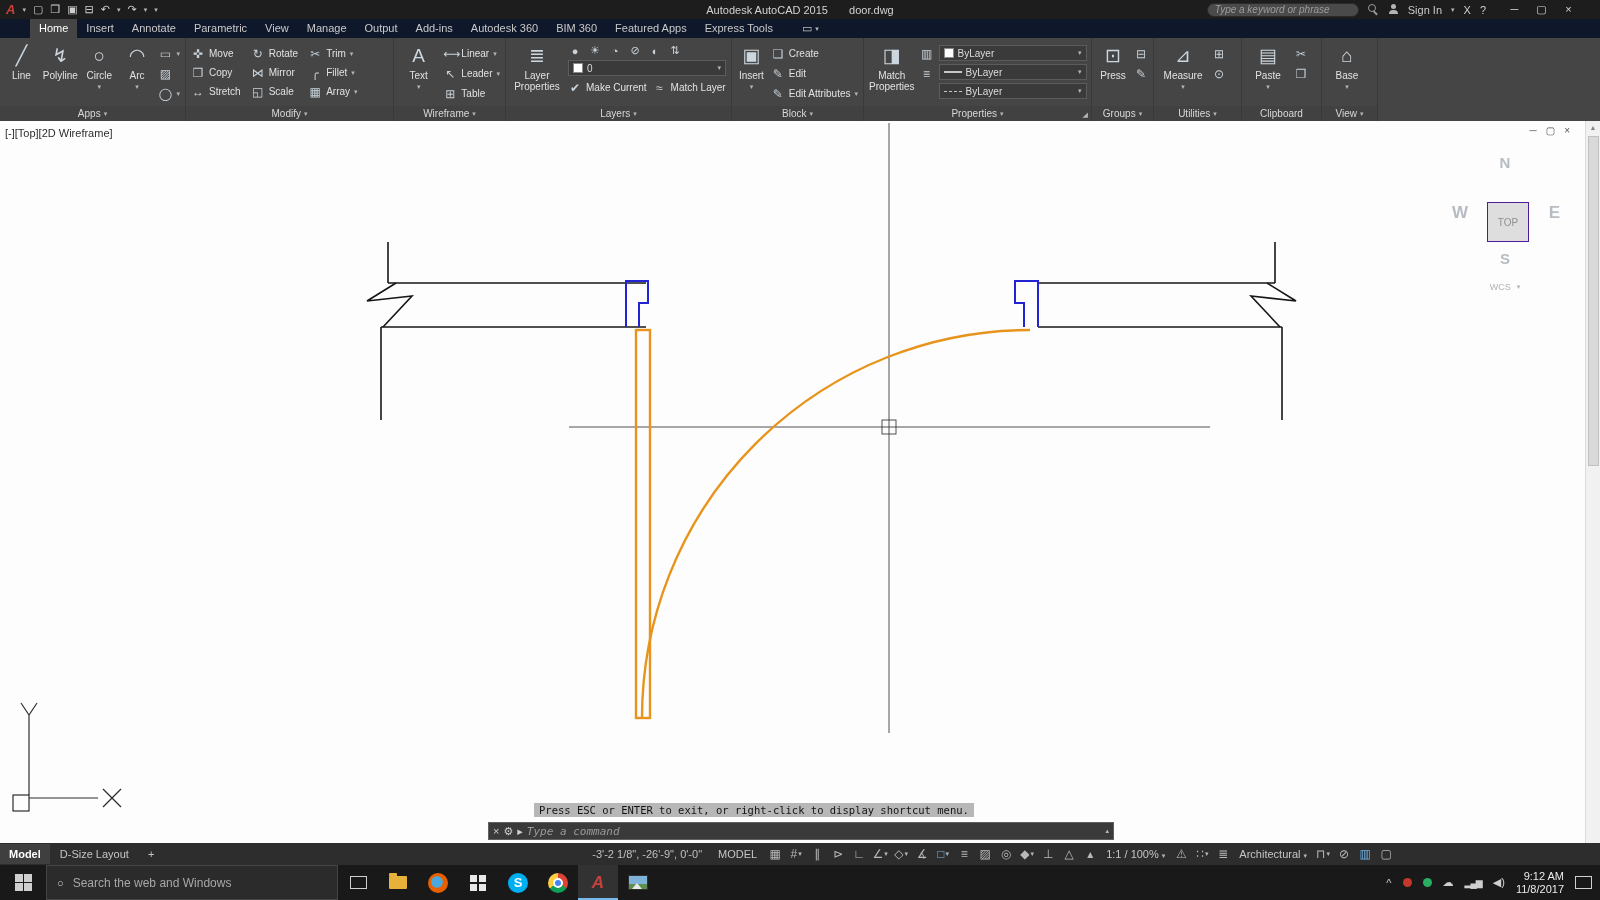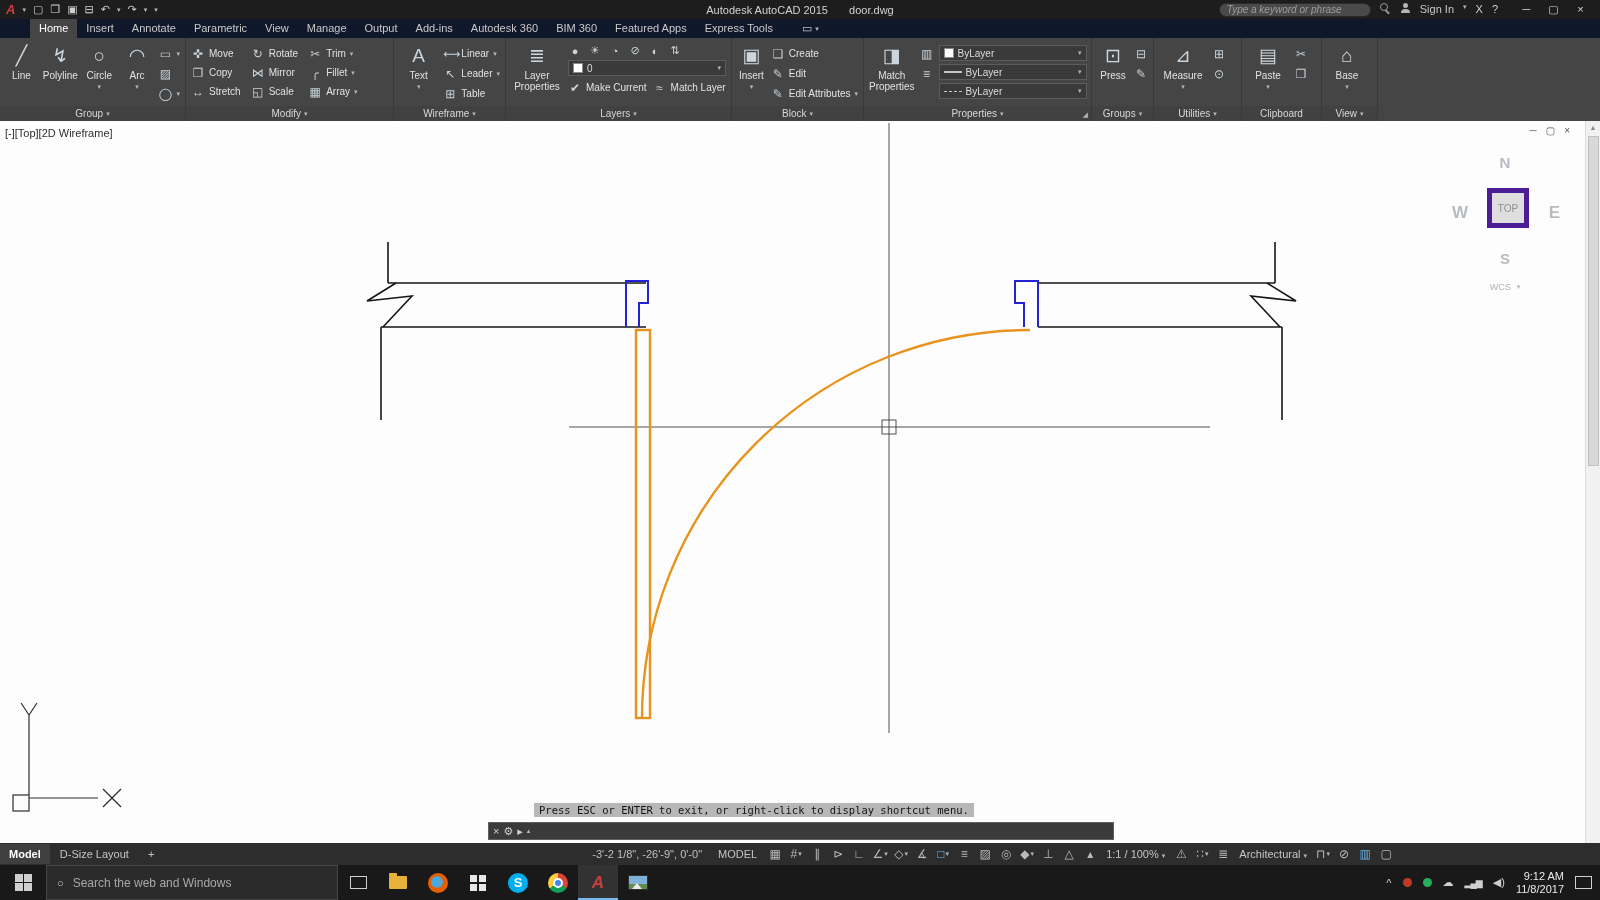--- a/index.html
+++ b/index.html
@@ -7,21 +7,21 @@
   body{font-family:"Liberation Sans",sans-serif;background:#fdfdfd;position:relative;font-size:11px}
 
   
   .titlebar{height:19px;background:#1d1d1d;display:flex;align-items:center;color:#c8c8c8;position:relative;z-index:30}
   .qa{display:flex;align-items:center;gap:7px;padding-left:6px}
   .logoA{color:var(--autocad-red,#c22d2a);font-weight:bold;font-size:13px;font-style:italic}
   .qicon{font-size:11px;color:#cfcfcf;cursor:default}
   .mini{font-size:7px;color:#b5b5b5}
   .title-center{position:absolute;left:0;right:0;text-align:center;color:#d2d2d2;font-size:11px;pointer-events:none}
   .title-center span{margin:6px 9px}
-  .tb-right{margin-left:auto;display:flex;align-items:flex-start;gap:9px;padding-right:6px}
+  .tb-right{margin-left:auto;display:flex;align-items:center;gap:9px;padding-right:18px}
   .tb-search{width:152px;height:14px;background:#4a4a4a;border:1px solid #2a2a2a;border-radius:8px;color:#a5a5a5;font-size:10px;padding:0 7px;font-style:italic;outline:none}
   .tb-search::placeholder{color:#9d9d9d;font-style:italic}
   .mag{width:11px;height:11px;position:relative;display:inline-block}
   .mag::before{content:"";position:absolute;width:6px;height:6px;border:1.5px solid #9a9a9a;border-radius:50%;left:0;top:0}
   .mag::after{content:"";position:absolute;width:5px;height:1.5px;background:#9a9a9a;transform:rotate(45deg);left:5px;top:8px}
   .person{width:11px;height:11px;position:relative;display:inline-block}
   .person::before{content:"";position:absolute;width:5px;height:5px;border-radius:50%;background:#b5b5b5;left:3px;top:0}
   .person::after{content:"";position:absolute;width:9px;height:4px;border-radius:4px 4px 0 0;background:#b5b5b5;left:1px;top:6px}
   .wc{display:flex;margin-left:6px}
   .wc span{width:27px;text-align:center;font-size:11px;color:#d8d8d8;cursor:default}
@@ -61,21 +61,21 @@
   .door{stroke:var(--door-orange,#e8941c);stroke-width:2.4;fill:none}
   .xhair{stroke:#3c3c3c;stroke-width:0.9;fill:none}
   .ucs{stroke:#2e2e2e;stroke-width:1.2;fill:none}
   .vp-controls{position:absolute;top:6px;left:5px;font-size:11px;color:#2e2e2e}
   .dw-controls{position:absolute;top:4px;right:30px;display:flex;gap:9px;color:#555;font-size:10px}
   .viewcube{position:absolute;top:25px;right:40px;width:110px;height:160px;color:#b6bcc1;font-weight:bold}
   .vc-n{position:absolute;top:8px;left:50%;transform:translateX(-50%);font-size:15px}
   .vc-w{position:absolute;top:57px;left:2px;font-size:17px}
   .vc-e{position:absolute;top:57px;right:0;font-size:17px}
   .vc-s{position:absolute;top:104px;left:50%;transform:translateX(-50%);font-size:15px}
-  .vc-top{position:absolute;top:42px;left:37px;width:42px;height:40px;background:#dedede;border:5px solid #4c1d95;color:#8f8f8f;font-size:10px;font-weight:normal;display:flex;align-items:center;justify-content:center}
+  .vc-top{position:absolute;top:56px;left:37px;width:42px;height:40px;background:#dedede;border:1px solid #4c1d95;color:#8f8f8f;font-size:10px;font-weight:normal;display:flex;align-items:center;justify-content:center}
   .vc-wcs{position:absolute;top:136px;left:50%;transform:translateX(-50%);font-size:9px;color:#b2b2b2;font-weight:normal;display:flex;gap:6px;align-items:center}
   .scrollbar{position:absolute;right:0;top:0;width:15px;height:100%;background:#f1f1f1;border-left:1px solid #dcdcdc}
   .sb-up{height:14px;text-align:center;font-size:7px;color:#848484;line-height:14px}
   .sb-thumb{position:absolute;top:15px;left:2px;width:11px;height:330px;background:#d9d9d9;border:1px solid #c0c0c0}
   .prompt{position:absolute;left:534px;top:682px;background:#b7b7b7;color:#141414;font-family:"DejaVu Sans Mono",monospace;font-size:10.5px;padding:1px 5px;white-space:nowrap}
   .commandbar{position:absolute;left:488px;top:701px;width:626px;height:18px;background:#3a3a3a;border:1px solid #606060;display:flex;align-items:center;color:#a8a8a8;gap:4px;padding:0 4px}
   .cmd-in{flex:1;background:transparent;border:none;outline:none;color:#bdbdbd;font-family:"DejaVu Sans Mono",monospace;font-size:11px;font-style:italic}
   .cmd-in::placeholder{color:#9a9a9a;font-style:italic}
 
   
@@ -204,21 +204,21 @@
         <span class="sbtn">
             <span class="sicon">▨</span>
           </span>
         <span class="sbtn">
             <span class="sicon">◯</span>
             <span class="mini">▾</span>
           </span>
       </div>
     </div>
     <div class="plabel">
-        <span>Group</span>
+        <span>Apps</span>
         <span class="mini">▾</span>
       </div>
   </div>
 
   <div class="panel" style="width:208px">
     <div class="pbody">
       <div class="grid3">
         <span class="sbtn">
             <span class="sicon">✜</span>
             <span>Move</span>
@@ -553,20 +553,21 @@
     <div class="sb-up">▲</div>
     <div class="sb-thumb"></div>
   </div>
 
   <div class="prompt">Press ESC or ENTER to exit, or right-click to display shortcut menu.</div>
 
   <div class="commandbar">
     <span class="qicon">×</span>
     <span class="qicon">⚙</span>
     <span class="qicon">▸</span>
+    <input class="cmd-in" placeholder="Type a command" style="">
     <span class="mini">▴</span>
   </div>
 </div>
 
 <div class="statusbar">
   <span class="stab active">Model</span>
   <span class="stab">D-Size Layout</span>
   <span class="stab">+</span>
   <span class="coords">-3'-2 1/8", -26'-9", 0'-0"</span>
   <span class="sbtn2">MODEL</span>

